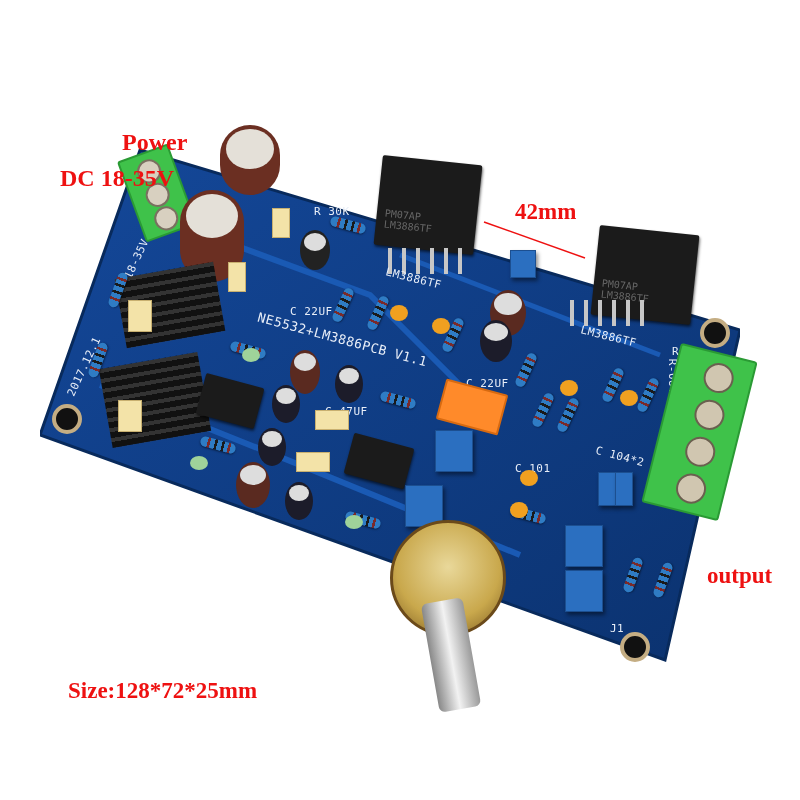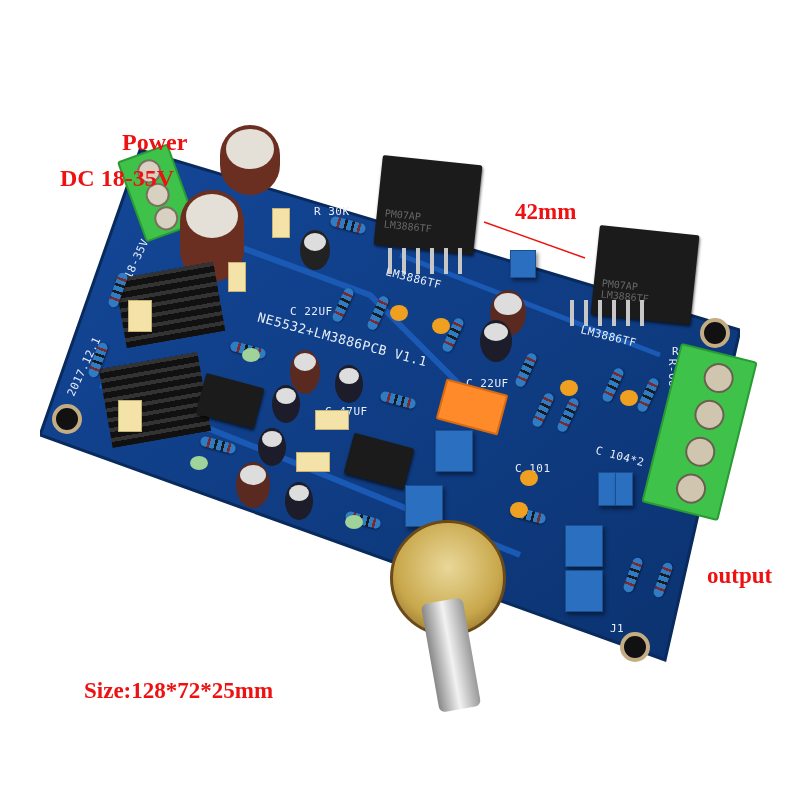--- a/index.html
+++ b/index.html
@@ -175,13 +175,13 @@
   <div class="abs" style="left:28px; top:8px; width:26px; height:26px; border-radius:50%; background:#d0c6b0; border:2px solid #6a604f;"></div>
   <div class="abs" style="left:28px; top:46px; width:26px; height:26px; border-radius:50%; background:#d0c6b0; border:2px solid #6a604f;"></div>
   <div class="abs" style="left:28px; top:84px; width:26px; height:26px; border-radius:50%; background:#d0c6b0; border:2px solid #6a604f;"></div>
   <div class="abs" style="left:28px; top:122px; width:26px; height:26px; border-radius:50%; background:#d0c6b0; border:2px solid #6a604f;"></div>
 </div>
 
 <div class="annot" style="left:122px; top:130px; font-size:24px;">Power</div>
 <div class="annot" style="left:60px; top:166px; font-size:24px;">DC 18-35V</div>
 <div class="annot" style="left:515px; top:200px; font-size:23px;">42mm</div>
 <div class="annot" style="left:707px; top:552px; font-size:23px;margin-top:12px;">output</div>
-<div class="annot" style="left:68px; top:679px; font-size:23px;margin-left:16px;">Size:128*72*25mm</div>
+<div class="annot" style="left:68px; top:679px; font-size:23px;">Size:128*72*25mm</div>
 
 </body></html>

